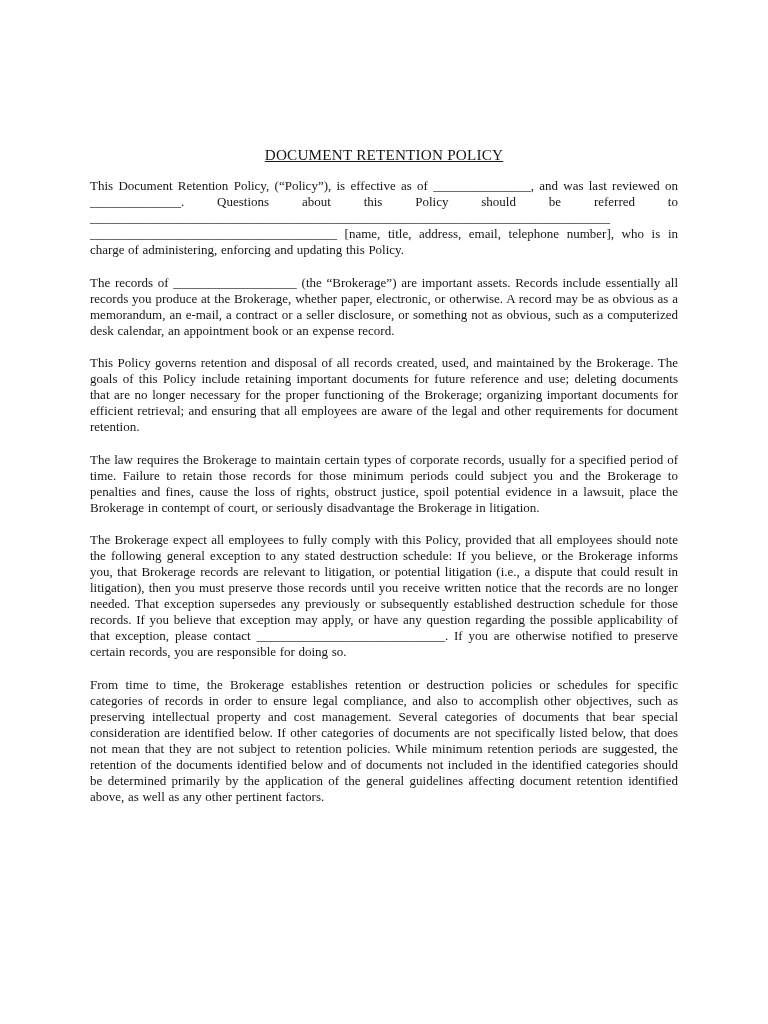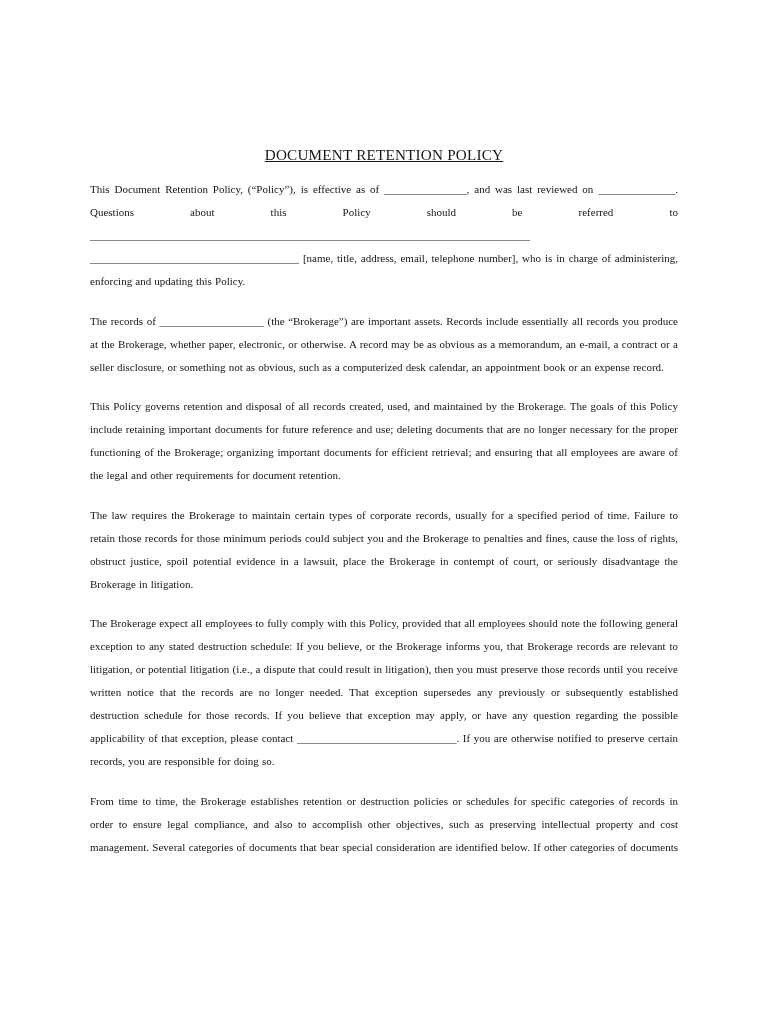--- a/index.html
+++ b/index.html
@@ -28,22 +28,22 @@
     margin: 0 0 14px 0;
     font-size: 15.2px;
     font-weight: normal;
     line-height: 18px;
     text-align: center;
     text-decoration: underline;
     letter-spacing: 0.2px;
   }
   .para {
     margin: 0 0 16.6px 0;
-    font-size: 11px;
-    line-height: 23px;
+    font-size: 13px;
+    line-height: 16px;
     text-align: justify;
     word-spacing: 0.4px;
   }
   .para:last-child { margin-bottom: 8px; }
   .page-number {
     position: absolute;
     top: 914px;
     right: 92px;
     font-size: 14.6px;
     line-height: 17px;

